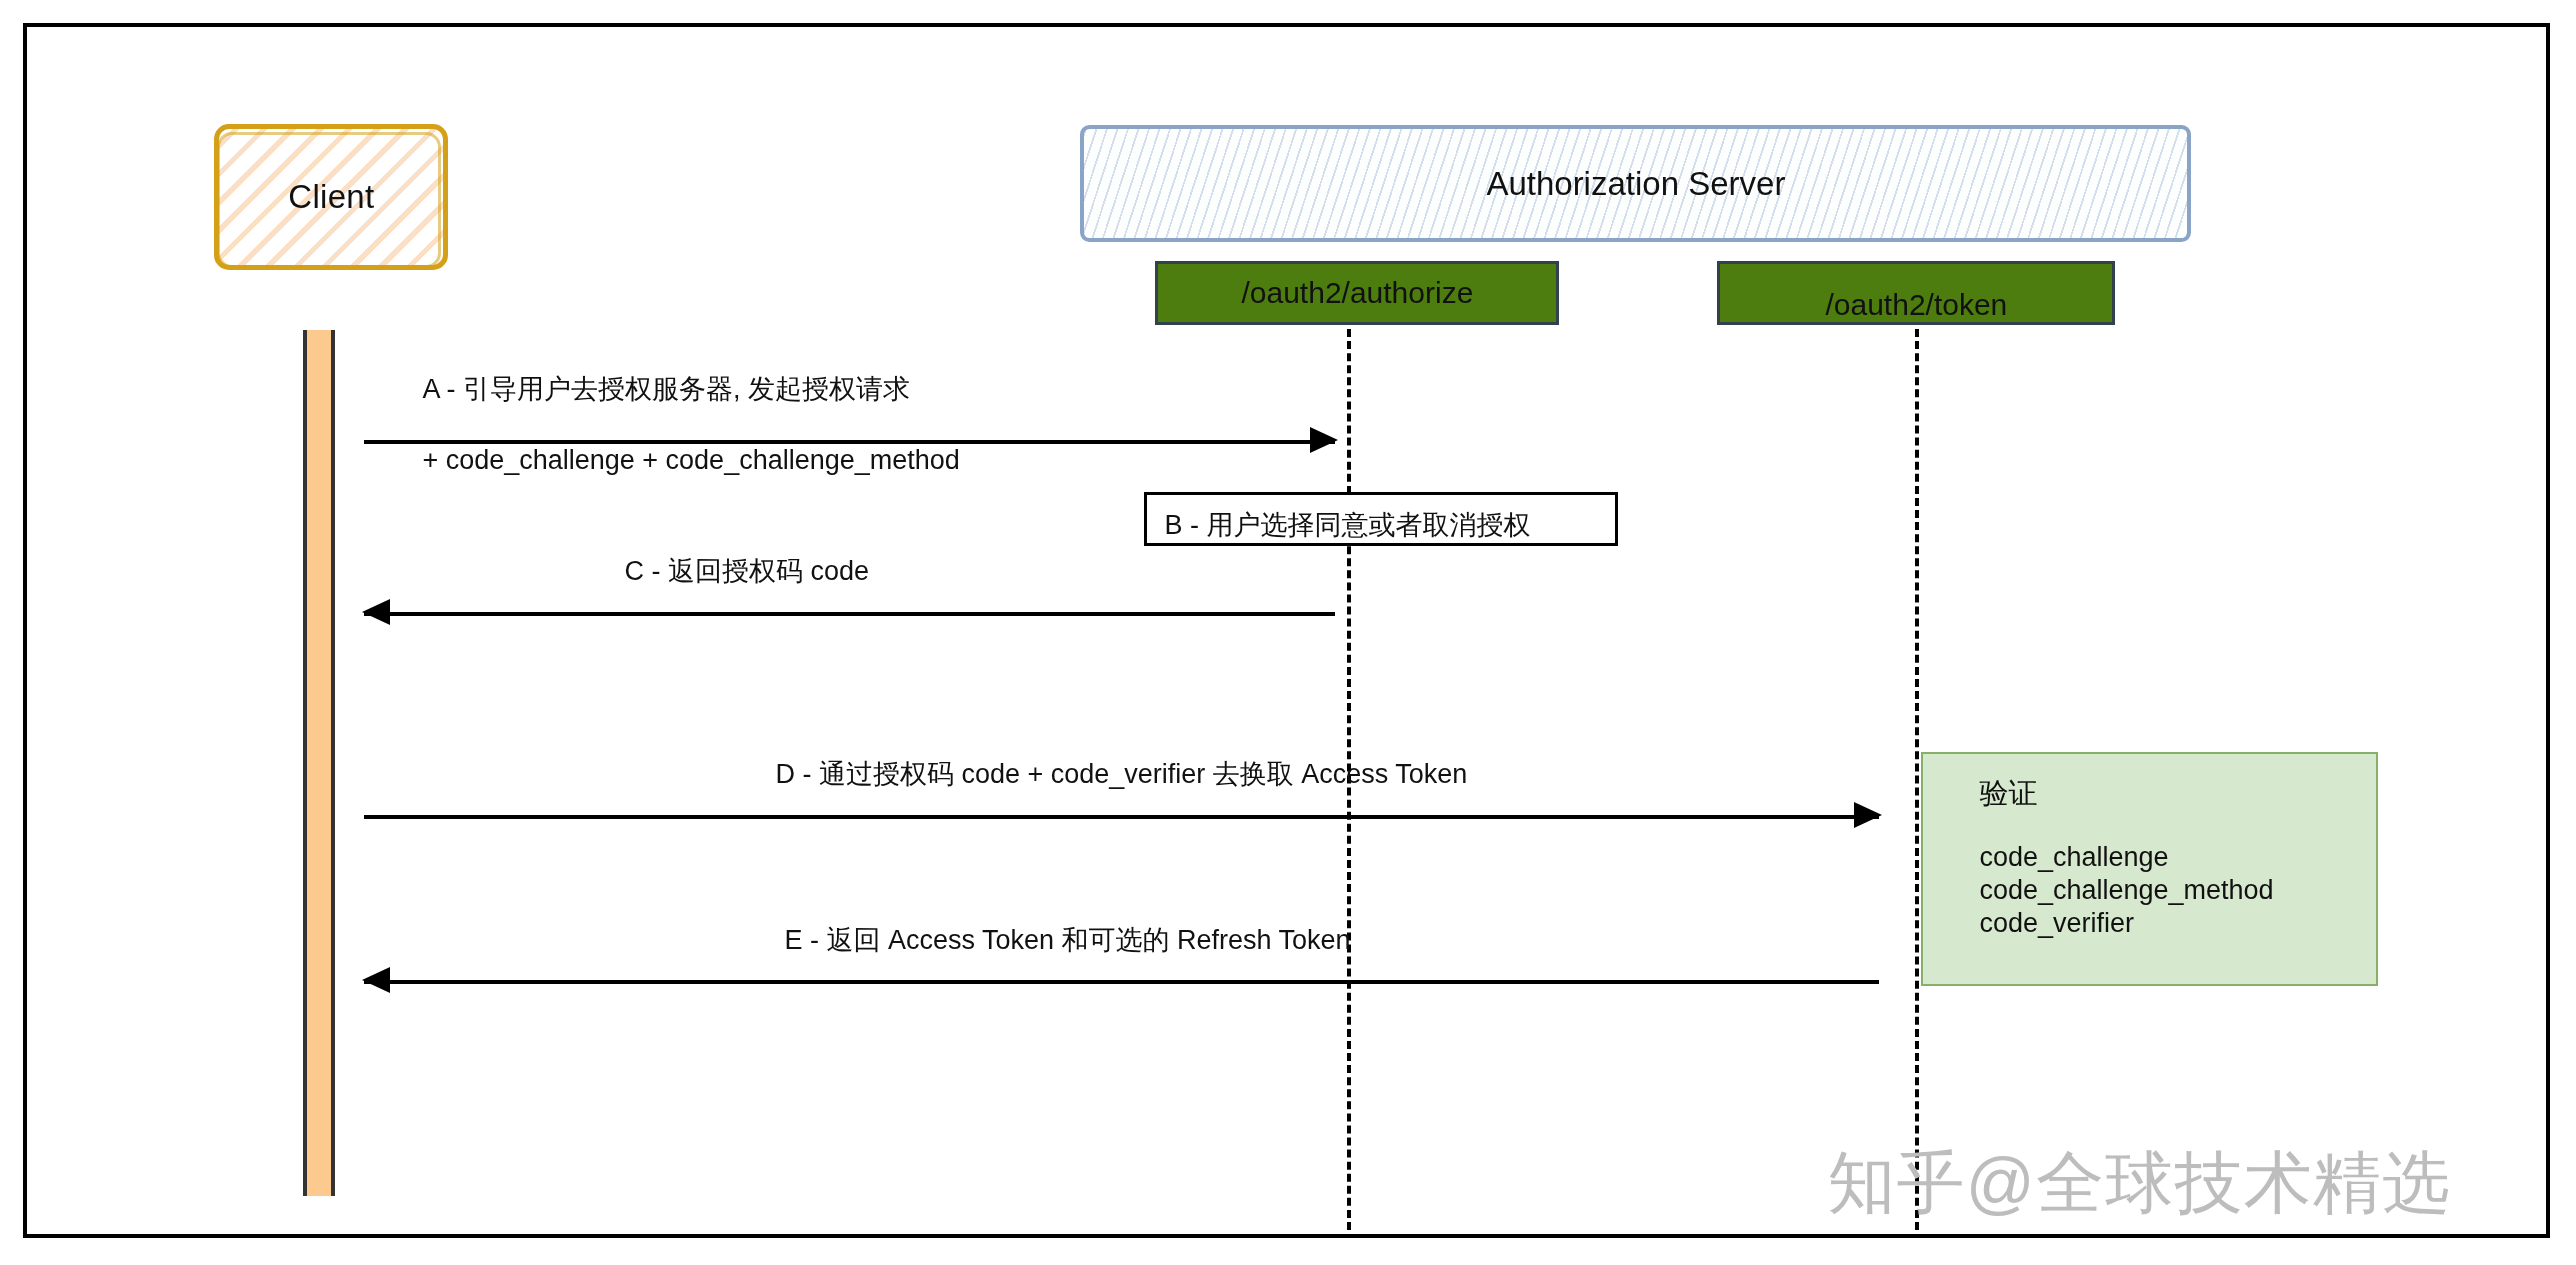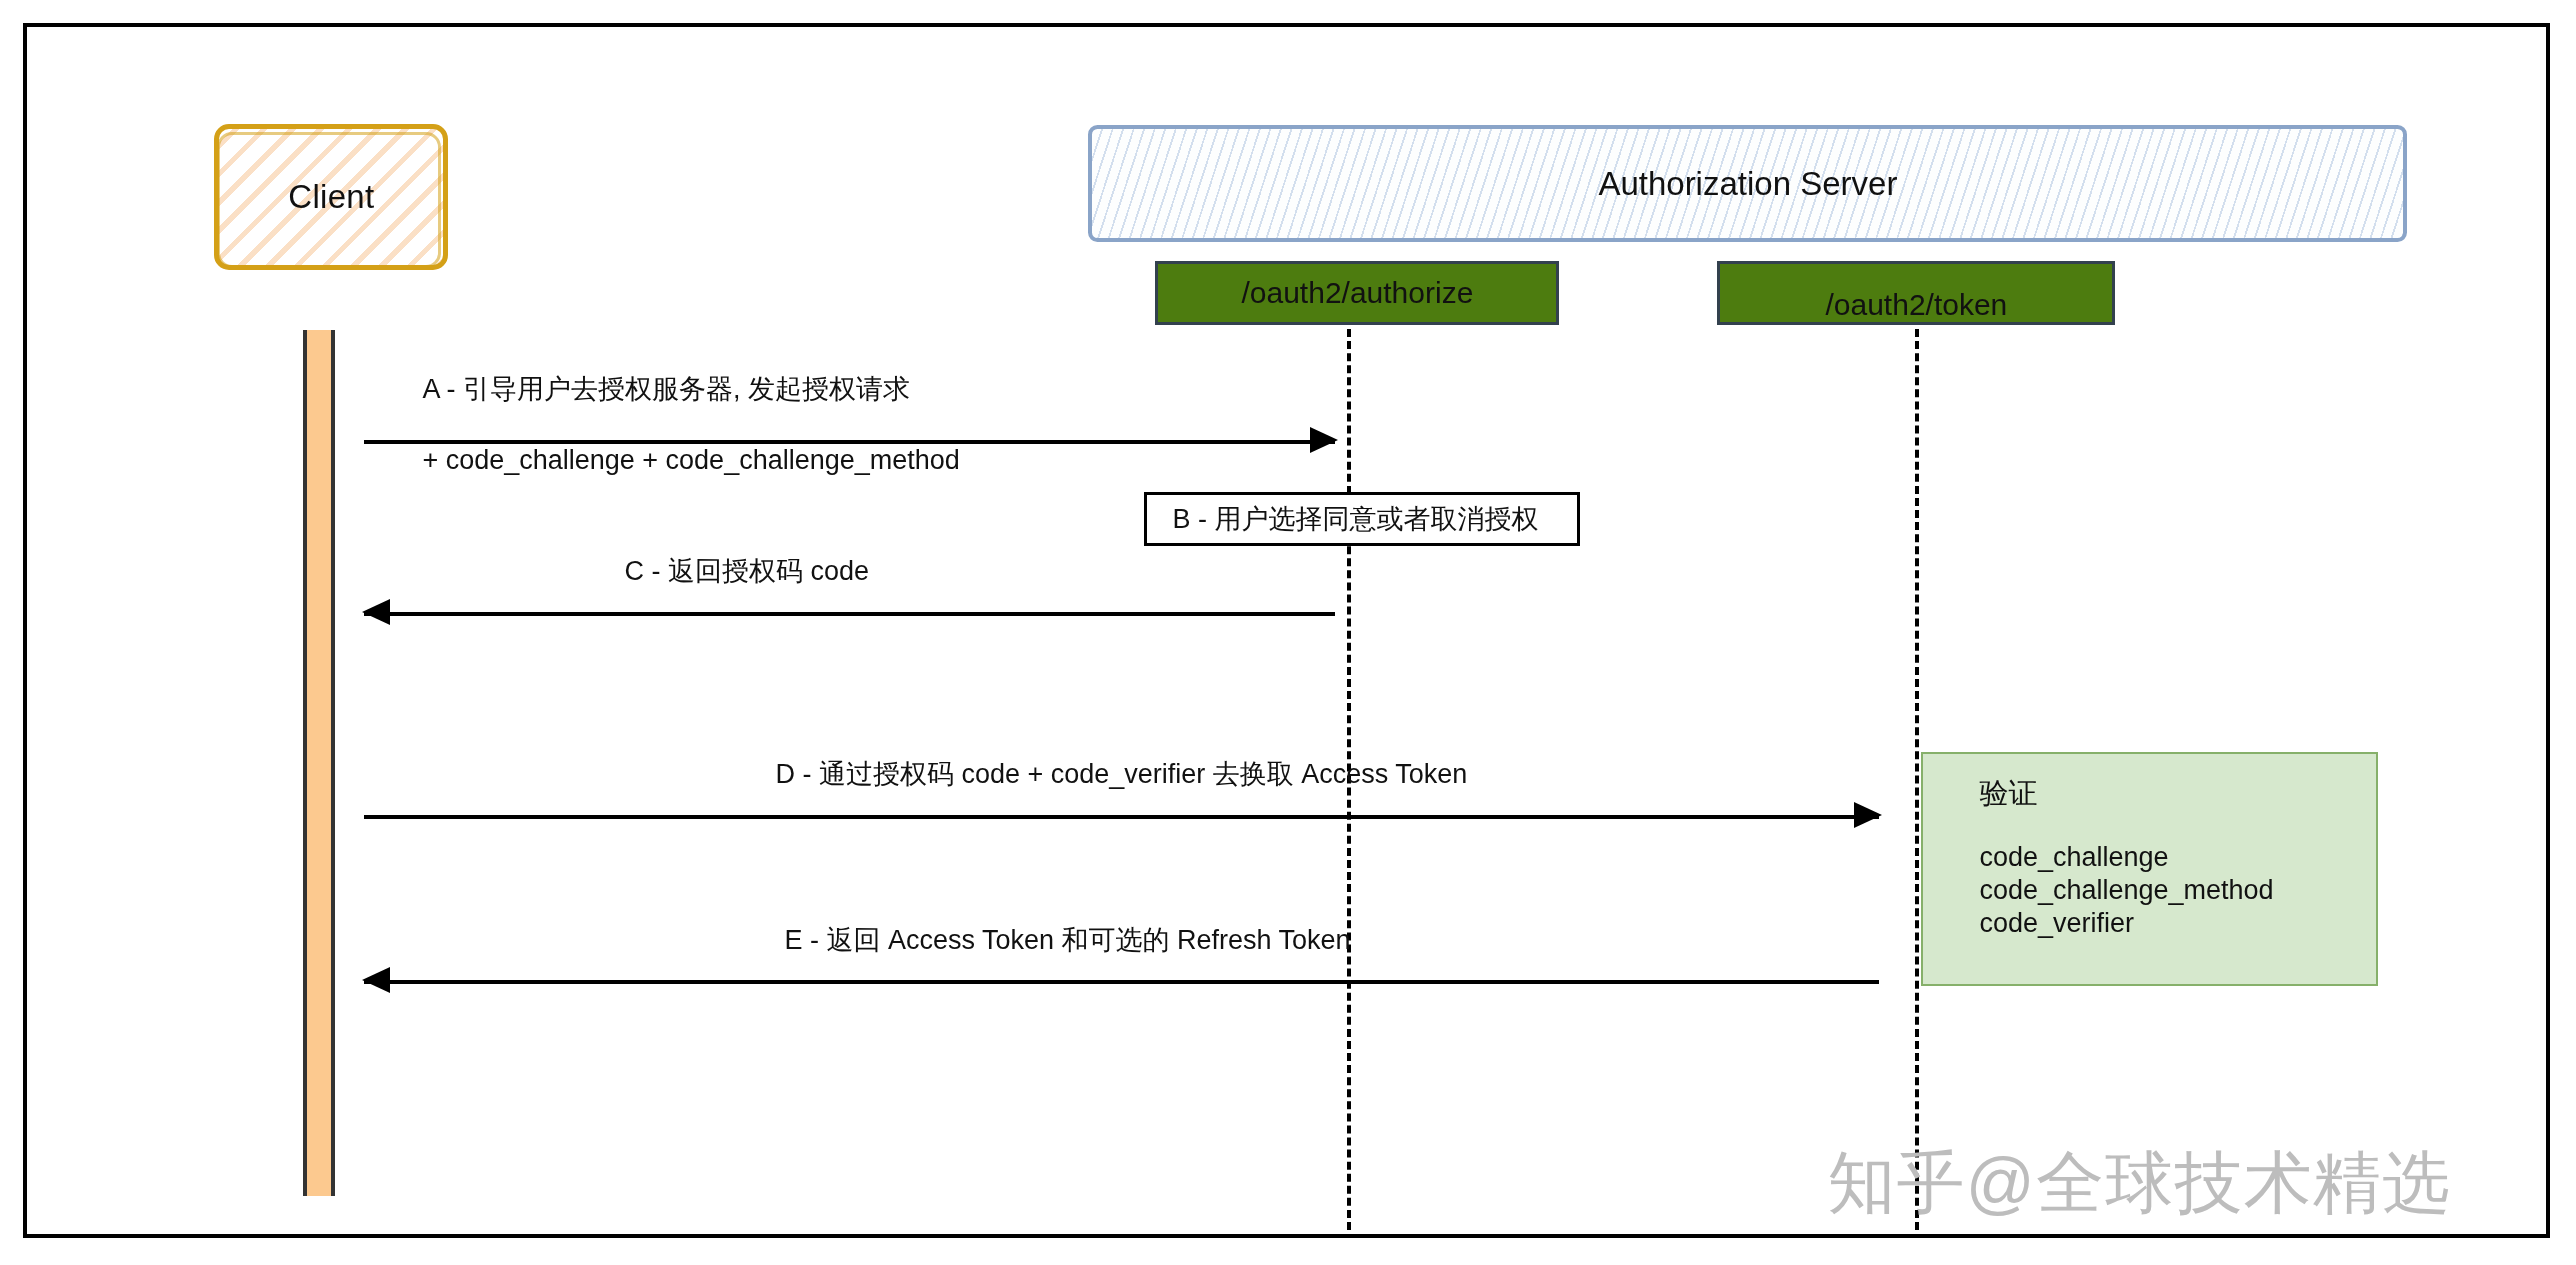--- a/index.html
+++ b/index.html
@@ -38,31 +38,31 @@
     border:3.5px solid #d4a017;border-radius:15px;
     opacity:.55;pointer-events:none;
   }
   .client-label{
     position:relative;z-index:2;
     font-size:33px;color:#111111;letter-spacing:0.3px;
   }
 
   
   .as-box{
-    position:absolute;left:1053px;top:98px;width:1319px;height:117px;
+    position:absolute;left:1053px;top:98px;width:1111px;height:117px;
     border:4.7px solid #8aa4c8;border-radius:9.4px;
     box-sizing:border-box;
     background-color:#fdfefe;
     background-image:repeating-linear-gradient(
         -72deg,
         rgba(160,185,218,0.45) 0px,
         rgba(160,185,218,0.45) 1.8px,
         rgba(255,255,255,0) 1.8px,
         rgba(255,255,255,0) 10px);
-    display:flex;align-items:center;justify-content:center;margin-left:8px;
+    display:flex;align-items:center;justify-content:center;
   }
   .as-label{font-size:33px;color:#111111;position:relative;z-index:2;}
 
   
   .endpoint{
     position:absolute;height:64px;
     background:#4d7c0f;border:3.5px solid #33414e;
     box-sizing:border-box;
     display:flex;align-items:center;justify-content:center;
     font-size:30px;color:#111111;
@@ -105,24 +105,24 @@
     border-bottom:13px solid transparent;
     border-right:28px solid #000000;
   }
   .msg-label{
     position:absolute;white-space:nowrap;
     font-size:27px;color:#111111;
   }
 
   
   .note-box{
-    position:absolute;left:1117px;top:465px;width:436px;height:54px;
+    position:absolute;left:1117px;top:465px;width:474px;height:54px;
     background:#ffffff;border:3.5px solid #000000;box-sizing:border-box;
-    display:flex;align-items:center;
-    padding-left:25px;
+    display:flex;align-items:flex-end;
+    padding-left:17px;
     font-size:27px;color:#111111;white-space:nowrap;
   }
 
   
   .verify-box{
     position:absolute;left:1894px;top:725px;width:457px;height:234px;
     background:#d6e8cd;border:2.9px solid #86b06a;box-sizing:border-box;
     padding:20px 0 0 56px;
   }
   .verify-title{font-size:29px;color:#111111;margin-bottom:27px;}

